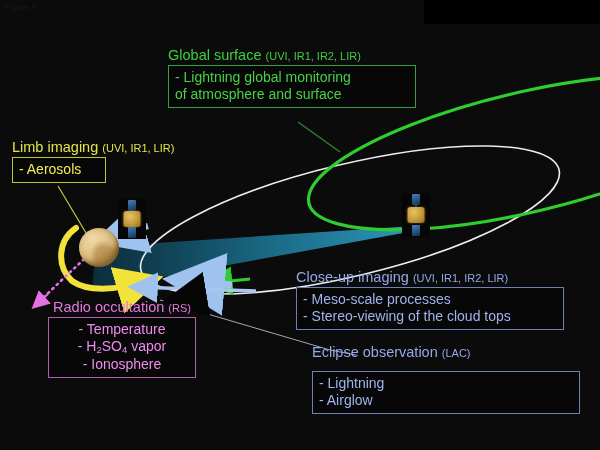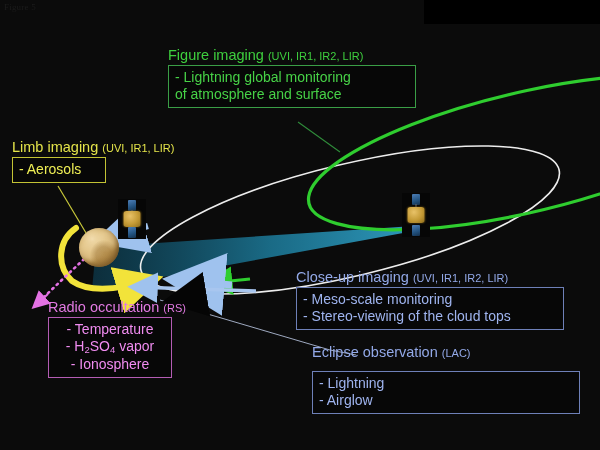--- a/index.html
+++ b/index.html
@@ -85,21 +85,21 @@
   .g-blue .heading { color: #93a9e8; }
   .g-blue .box { border-color: #6e80b8; }
   .g-blue .box .line { color: #9fb4ef; }
 
   
   #annot-global   { left: 168px; top: 48px;  }
   #annot-global .box { width: 248px; }
   #annot-limb     { left: 12px;  top: 140px; }
   #annot-limb .box { width: 94px; }
   #annot-radio    { left: 48px;  top: 300px; text-align: center; }
-  #annot-radio .box { width: 124px; }
+  #annot-radio .box { width: 148px; }
   #annot-closeup  { left: 296px; top: 270px; }
   #annot-closeup .box { width: 268px; }
   #annot-eclipse  { left: 312px; top: 345px; }
   #annot-eclipse .box { width: 268px; margin-top: 11px; }
 
   
   .craft {
     position: absolute;
     background: #060606;
   }
@@ -232,21 +232,21 @@
 
   <div class="craft" id="craft-apoapsis">
     <div class="panel up"></div>
     <div class="mast"></div>
     <div class="bus"></div>
     <div class="panel down"></div>
   </div>
 
   <div class="annot g-green" id="annot-global">
     <div class="heading">
-      <span>Figure imaging</span>
+      <span>Global surface</span>
       <span class="instr">(UVI, IR1, IR2, LIR)</span>
     </div>
     <div class="box">
       <div class="line">- Lightning global monitoring</div>
       <div class="line">  of atmosphere and surface</div>
     </div>
   </div>
 
   <div class="annot g-yellow" id="annot-limb">
     <div class="heading">
@@ -269,21 +269,21 @@
       <div class="line">- Ionosphere</div>
     </div>
   </div>
 
   <div class="annot g-blue" id="annot-closeup">
     <div class="heading">
       <span>Close-up imaging</span>
       <span class="instr">(UVI, IR1, IR2, LIR)</span>
     </div>
     <div class="box">
-      <div class="line">- Meso-scale monitoring</div>
+      <div class="line">- Meso-scale processes</div>
       <div class="line">- Stereo-viewing of the cloud tops</div>
     </div>
   </div>
 
   <div class="annot g-blue" id="annot-eclipse">
     <div class="heading">
       <span>Eclipse observation</span>
       <span class="instr">(LAC)</span>
     </div>
     <div class="box">

